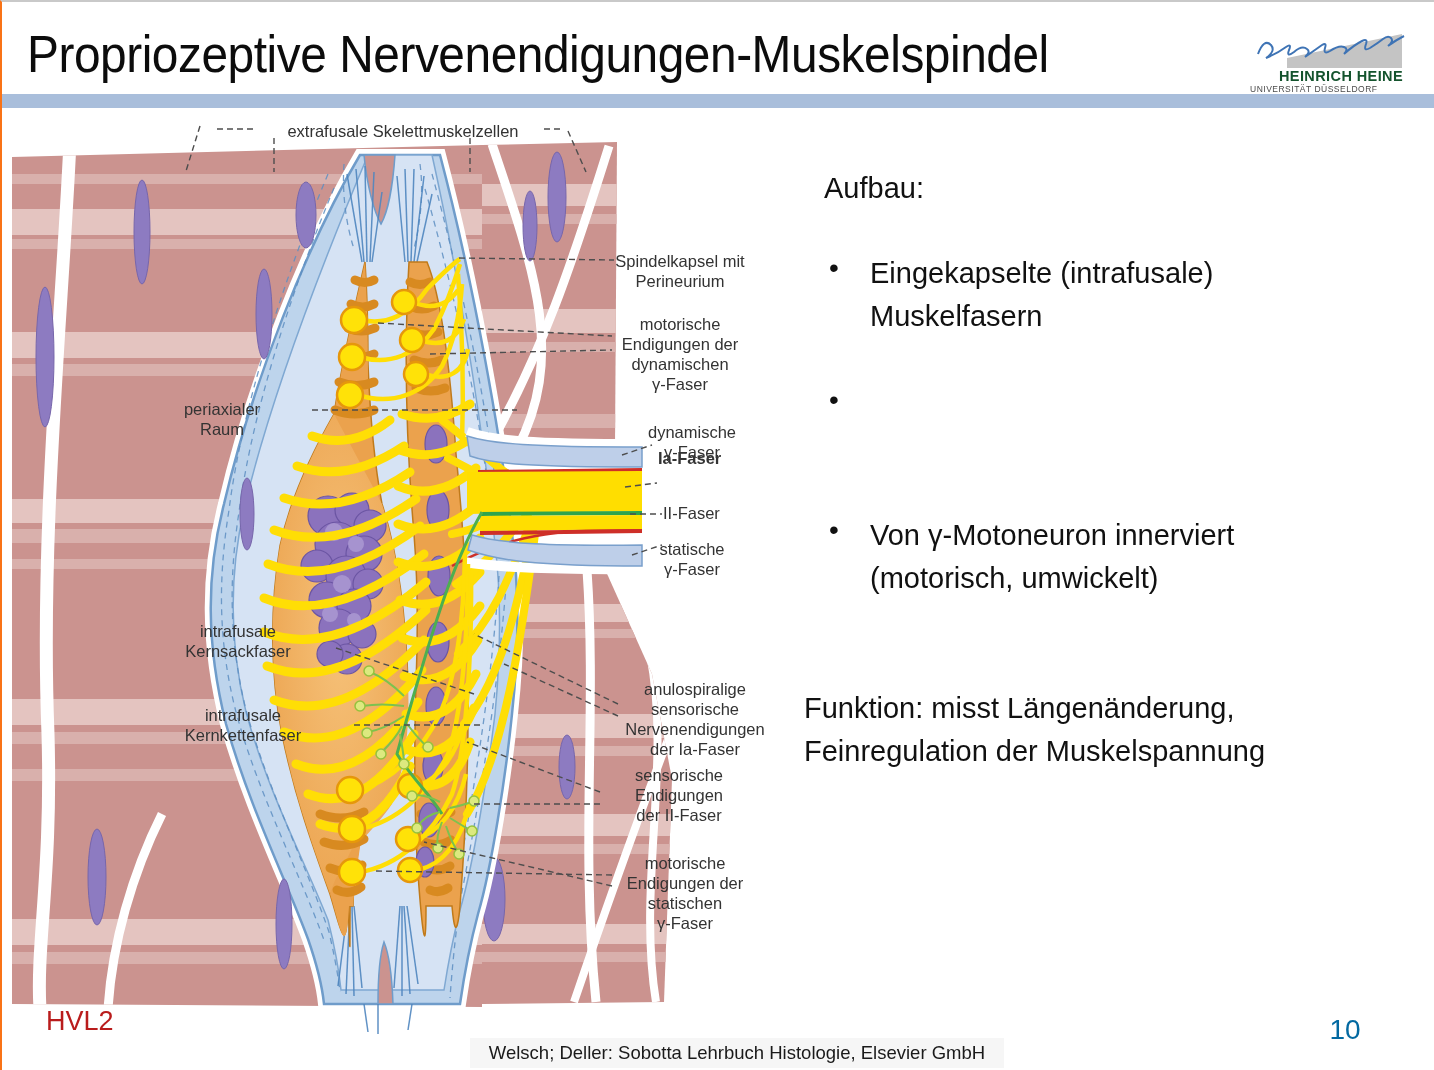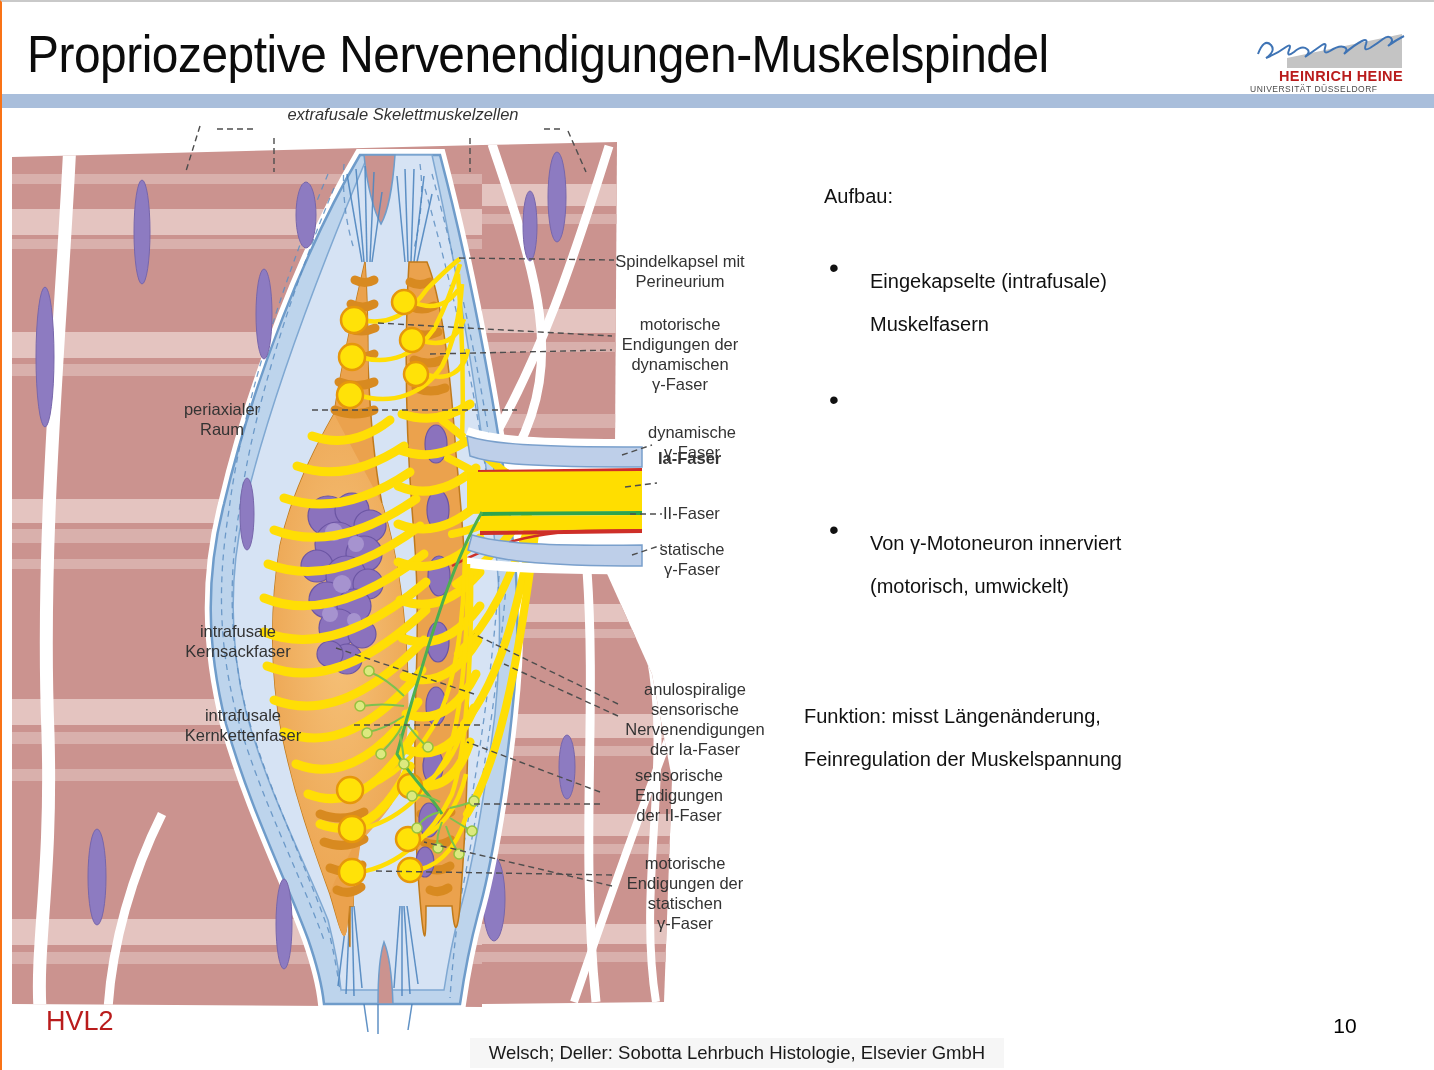--- a/index.html
+++ b/index.html
@@ -9,52 +9,52 @@
     border-top:2px solid #c9c9c9;border-left:2px solid #f97316;box-sizing:border-box;
   }
   .abs{position:absolute;}
   #page-title{
     left:25px;top:22px;font-size:52px;color:#0c0c0c;letter-spacing:-0.5px;
     transform:scaleX(0.92);transform-origin:left top;white-space:nowrap;
   }
   #accent-bar{left:0;top:92px;width:1434px;height:14px;background:#a9bedb;}
   
   #logo{left:1248px;top:6px;width:182px;height:86px;}
-  #logo-name{left:1248px;top:66px;width:182px;text-align:center;font-size:14.5px;font-weight:bold;color:#b91c1c;letter-spacing:0.4px;}
+  #logo-name{left:1248px;top:66px;width:182px;text-align:center;font-size:14.5px;font-weight:bold;color:#14532d;letter-spacing:0.4px;}
   #logo-subname{left:1248px;top:82px;width:182px;font-size:8.5px;color:#4a4a4a;letter-spacing:0.5px;}
   
-  .bodytext{font-size:20px;line-height:43px;color:#111;white-space:pre-line;margin-top:8px;}
+  .bodytext{font-size:29px;line-height:43px;color:#111;white-space:pre-line;}
   #aufbau-heading{left:822px;top:165px;}
   .dot{font-size:28px;color:#111;}
   #b1{left:868px;top:250px;width:420px;}
   #b2{left:868px;top:382px;width:440px;}
   #b3{left:868px;top:512px;width:440px;}
   #dot1{left:827px;top:250px;}
   #dot2{left:827px;top:382px;}
   #dot3{left:827px;top:512px;}
   #funktion{left:802px;top:685px;width:560px;}
   
   .dlabel{font-size:16.5px;line-height:20px;color:#333;white-space:pre-line;text-align:center;}
   .dlabel.la{text-align:left;}
-  #dl0{left:255px;top:102px;width:292px;font-style:italic;}
+  #dl0{left:255px;top:119px;width:292px;}
   #dl1{left:612px;top:249px;width:132px;}
   #dl2{left:612px;top:312px;width:132px;}
   #dl3{left:145px;top:397px;width:150px;}
   #dl4{left:636px;top:420px;width:108px;}
   #dl5{left:656px;top:446px;width:80px;font-weight:bold;}
   #dl6{left:661px;top:501px;width:80px;}
   #dl7{left:636px;top:537px;width:108px;}
   #dl8{left:143px;top:619px;width:186px;}
   #dl9{left:137px;top:703px;width:208px;}
   #dl10{left:597px;top:677px;width:192px;}
   #dl11{left:606px;top:763px;width:142px;}
   #dl12{left:599px;top:851px;width:168px;}
   
   #hvl{left:44px;top:1004px;font-size:27px;color:#b91c1c;}
-  #pagenum{left:1318px;top:1012px;width:50px;font-size:21px;color:#000000;text-align:center;}
+  #pagenum{left:1318px;top:1012px;width:50px;font-size:28px;color:#0369a1;text-align:center;}
   #citation-strip{left:468px;top:1036px;width:534px;height:30px;background:#f6f6f6;
     font-size:18.5px;color:#1a1a1a;text-align:center;line-height:30px;}
 </style>
 </head>
 <body>
 
 <div id="slide">
 
   <div class="abs" id="page-title">Propriozeptive Nervenendigungen-Muskelspindel</div>
   <div class="abs" id="accent-bar"></div>

